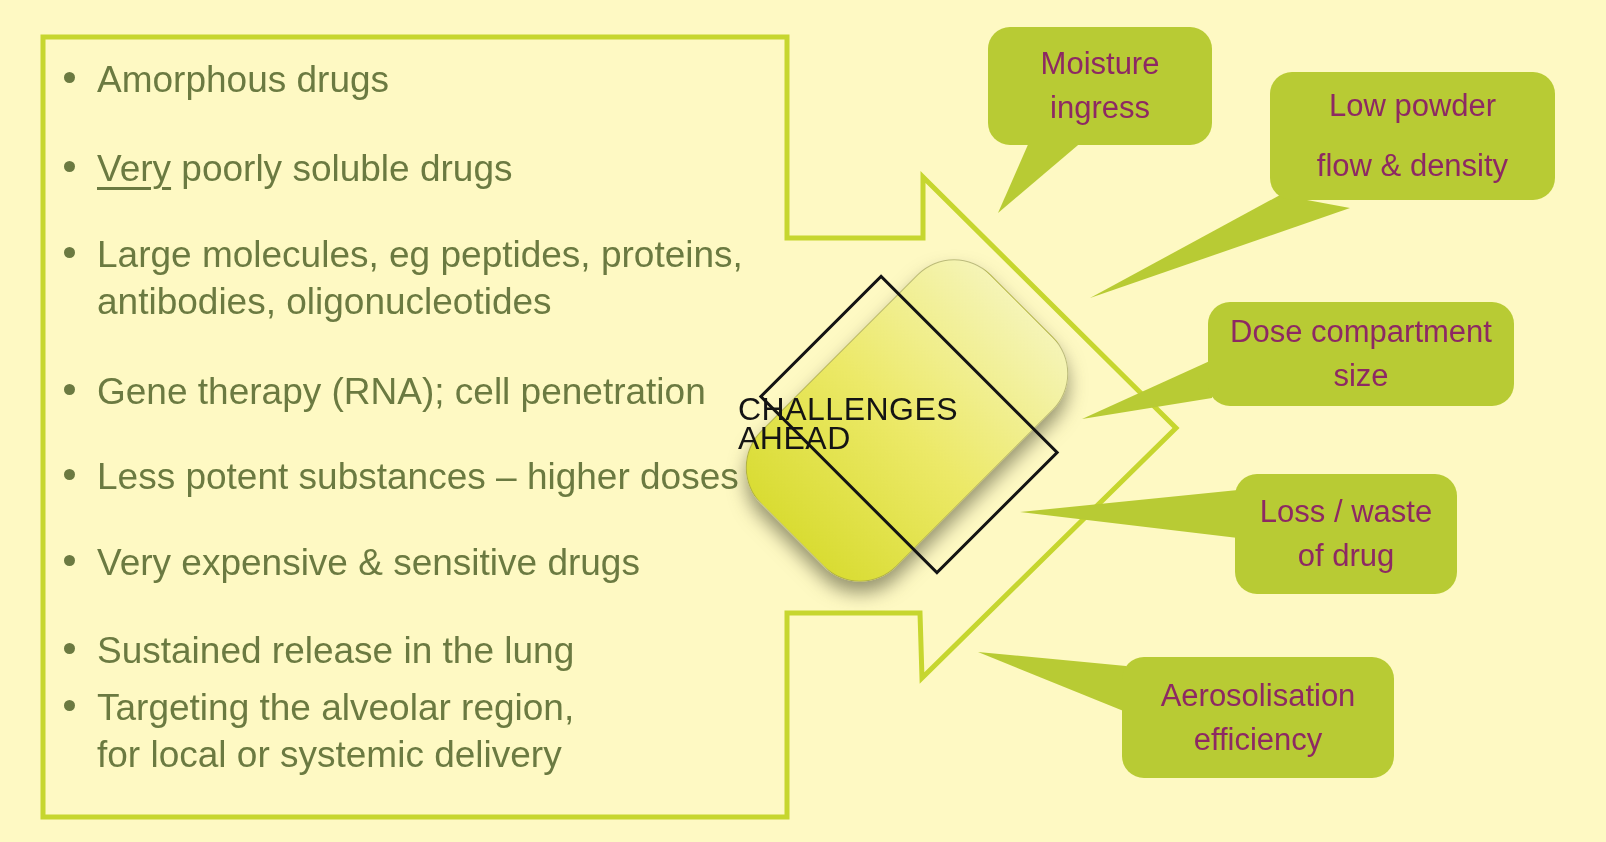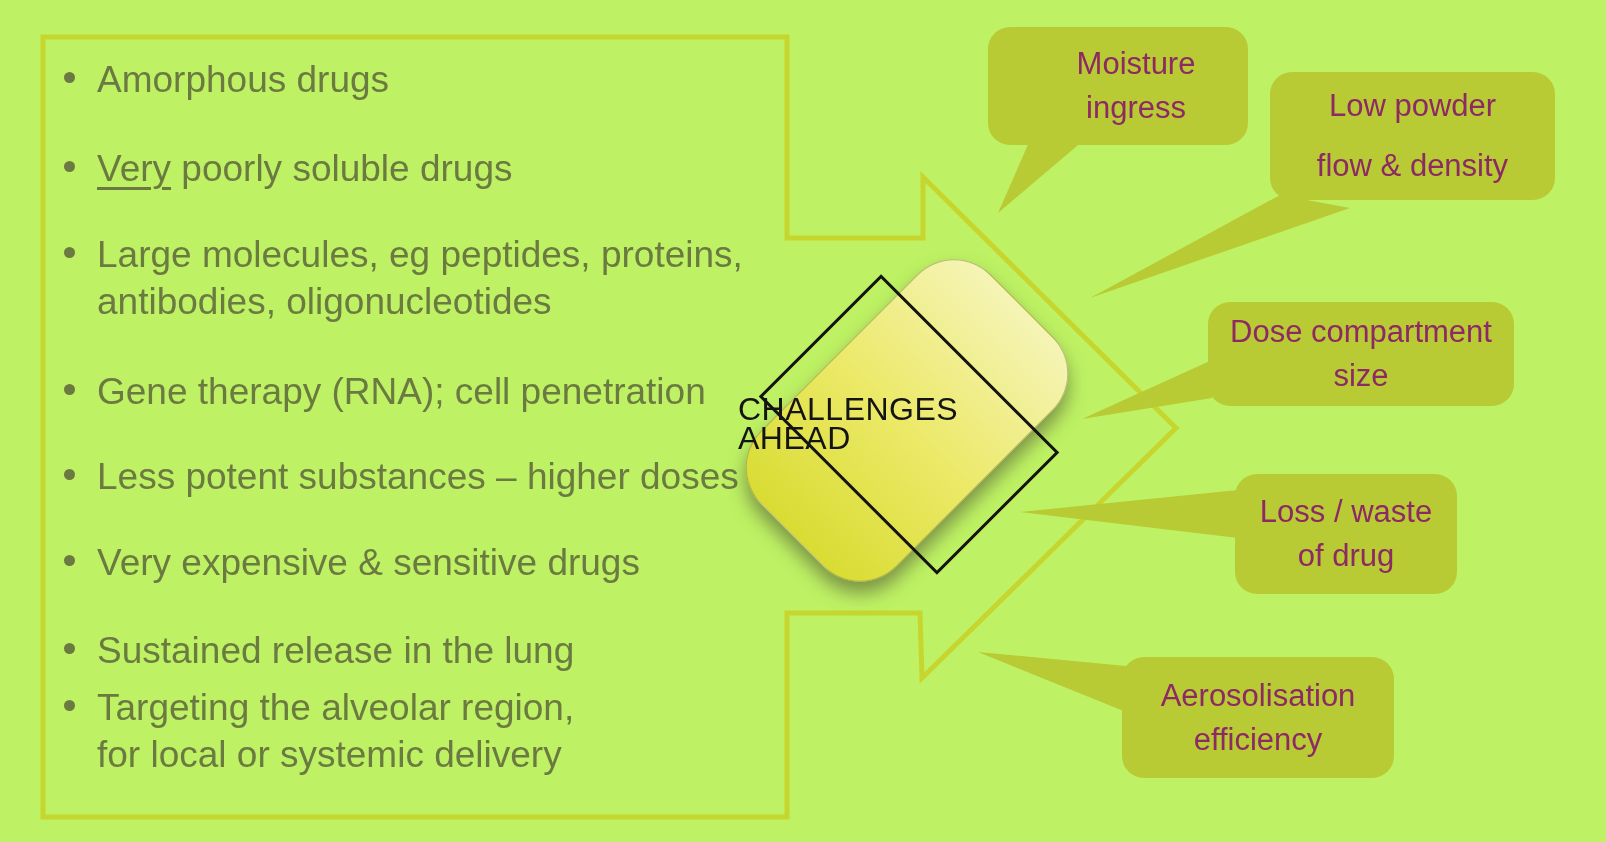--- a/index.html
+++ b/index.html
@@ -1,17 +1,17 @@
 <!DOCTYPE html>
 <html><head>
 <meta charset="utf-8">
 <style>
   html,body{margin:0;padding:0;background:#ffffff;}
   #stage{
-    position:relative;width:1606px;height:842px;overflow:hidden;background:#bef264;
+    position:relative;width:1606px;height:842px;overflow:hidden;background:#fef9c3;
     font-family:"Liberation Sans","DejaVu Sans",sans-serif;
   }
   #shapes{position:absolute;left:0;top:0;width:1606px;height:842px;}
 
   
   .bullet-item{
     position:absolute;left:64px;color:#6b7a41;font-size:37px;line-height:47px;
     padding-left:33px;white-space:nowrap;
   }
   .bullet-item::before{
@@ -36,21 +36,21 @@
     position:absolute;left:738px;top:395px;width:300px;text-align:left;
     color:#141414;font-size:32px;line-height:29px;letter-spacing:.5px;
   }
 
   
   .bubble{
     position:absolute;border-radius:22px;background:#b8cb34;color:#8d2963;
     display:flex;flex-direction:column;justify-content:center;align-items:center;
     text-align:center;font-size:31px;line-height:44px;
   }
-  .b-moisture{left:988px;top:27px;width:224px;height:118px;padding-left:36px;}
+  .b-moisture{left:988px;top:27px;width:224px;height:118px;}
   .b-lowpowder{left:1270px;top:72px;width:285px;height:128px;gap:16px;}
   .b-dose{left:1208px;top:302px;width:306px;height:104px;}
   .b-loss{left:1235px;top:474px;width:222px;height:120px;}
   .b-aero{left:1122px;top:657px;width:272px;height:121px;}
 
   .outline-path{fill:none;stroke:#c6d62f;stroke-width:5;stroke-linejoin:miter;}
   .tail{fill:#b8cb34;stroke:none;}
 </style>
 </head>
 <body>

